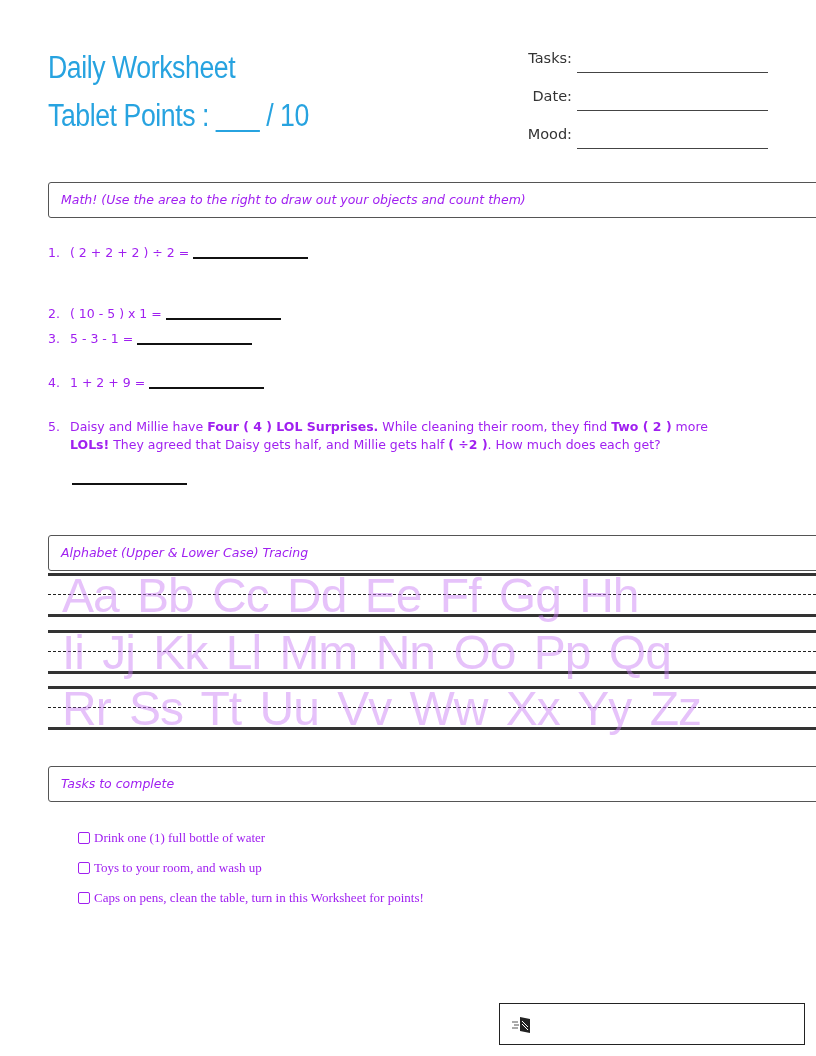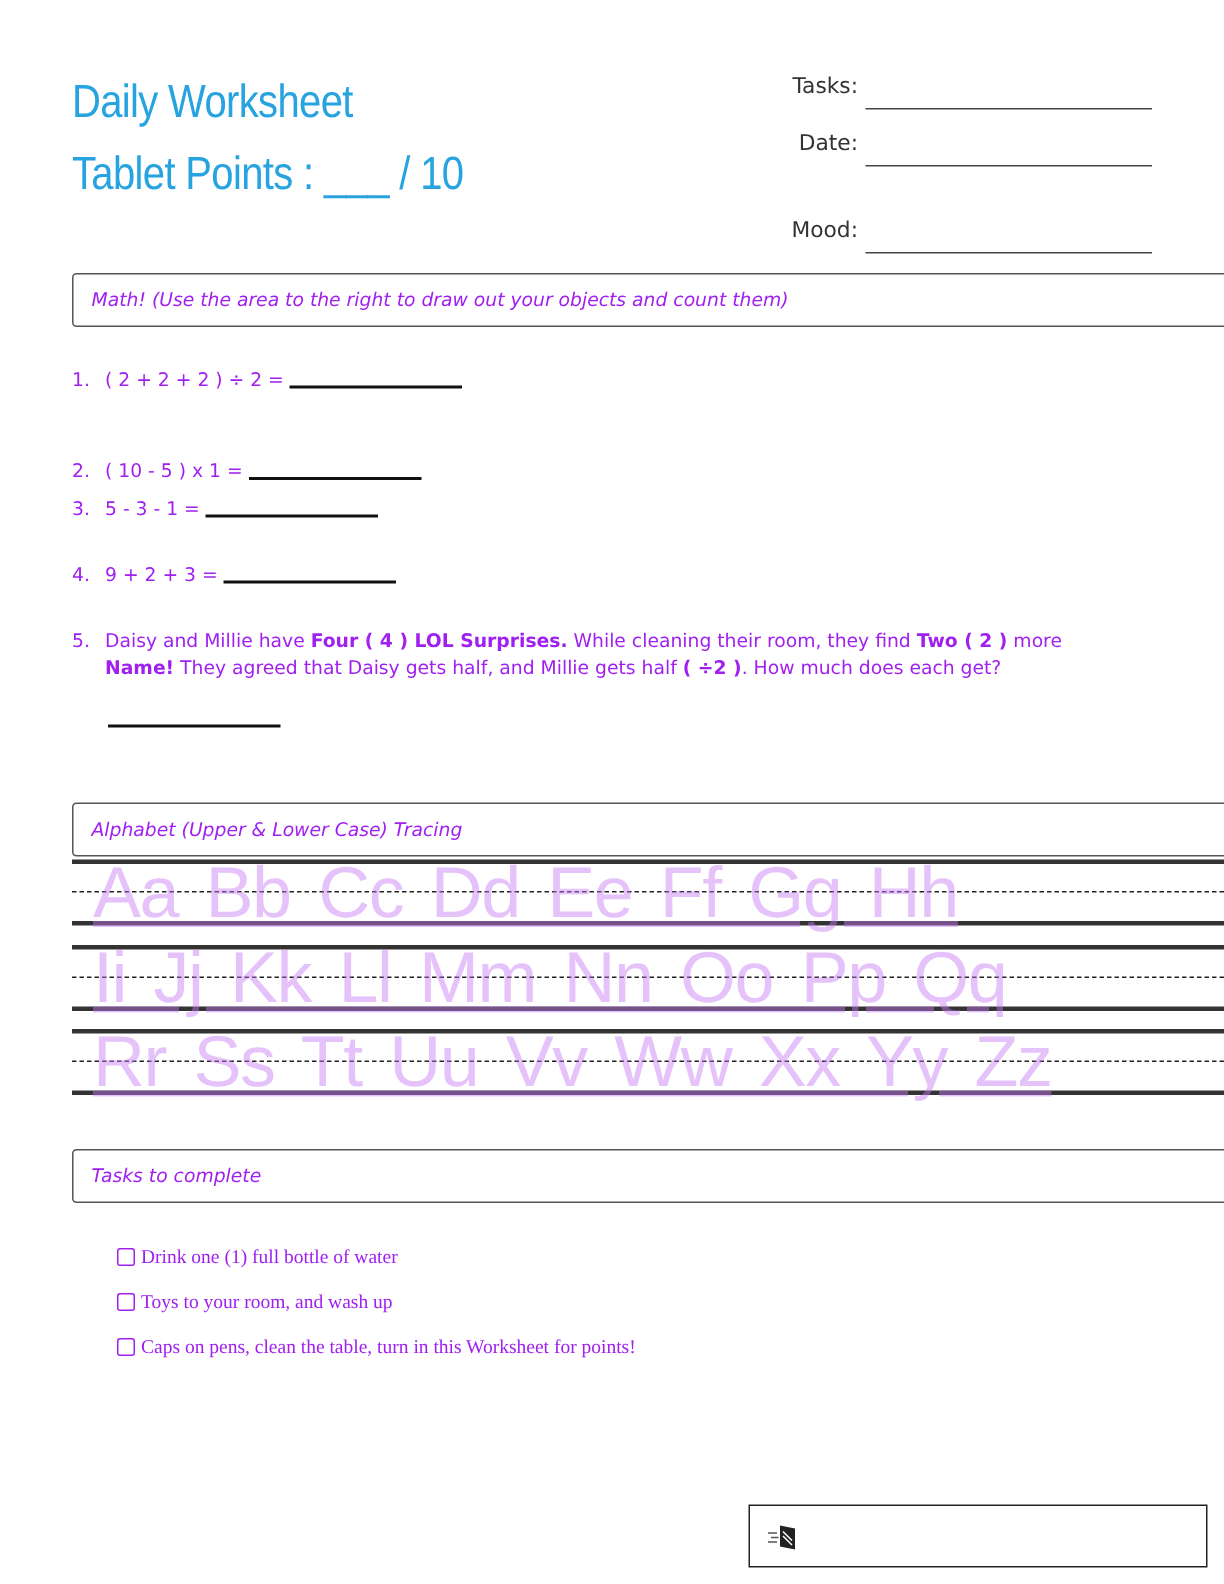--- a/index.html
+++ b/index.html
@@ -17,66 +17,66 @@
   .q .blank { display:inline-block; width:115px; border-bottom:2px solid #111; vertical-align:-2px; margin-left:4px; }
   .q5 { position:absolute; left:48px; top:418px; width:700px; font-size:12.5px; color:#a020f0; line-height:18px; }
   .q5 .num { position:absolute; left:0; top:0; }
   .q5 .txt { margin-left:22px; display:block; }
   .q5 b { font-weight:bold; }
   .q5-blank { position:absolute; left:72px; top:483px; width:115px; border-bottom:2px solid #111; }
   .trow { position:absolute; left:48px; width:768px; height:44px; }
   .trow .top { position:absolute; left:0; right:0; top:0; border-top:3px solid #333; }
   .trow .mid { position:absolute; left:0; right:0; top:21px; border-top:1px dashed #222; }
   .trow .bot { position:absolute; left:0; right:0; top:41px; border-top:3px solid #333; }
-  .trow .letters { position:absolute; left:14px; top:-5px; font-family:"Liberation Sans", sans-serif; font-size:48px; color:rgba(200,120,245,0.45); white-space:nowrap; letter-spacing:-1px; word-spacing:6px; line-height:56px;text-decoration:underline; }
+  .trow .letters { position:absolute; left:14px; top:-5px; font-family:"Liberation Sans", sans-serif; font-size:48px; color:rgba(200,120,245,0.45); white-space:nowrap; letter-spacing:-1px; word-spacing:6px; line-height:56px; }
   .task { position:absolute; left:78px; font-size:13px; color:#a020f0; white-space:nowrap;font-family:Liberation Serif, serif; }
   .task .cb { display:inline-block; width:12px; height:12px; border:1.5px solid #a020f0; border-radius:2px; vertical-align:-2px; margin-right:4px; box-sizing:border-box; }
   .footer { position:absolute; left:499px; top:1003px; width:306px; height:42px; border:1.5px solid #222; box-sizing:border-box; }
   .footer .ficon { position:absolute; left:12px; top:11px; width:22px; height:20px; }
   .footer .ftext { position:absolute; left:41px; top:12px; font-size:13px; color:#222; white-space:nowrap; }
 </style>
 </head>
 <body>
 
 <div class="title title1">Daily Worksheet</div>
 <div class="title title2">Tablet Points : ___ / 10</div>
 
 <div class="field" style="top:50px;">
   <span class="lbl">Tasks:</span>
   <div class="line"></div>
 </div>
 <div class="field" style="top:88px;">
   <span class="lbl">Date:</span>
   <div class="line"></div>
 </div>
-<div class="field" style="top:126px;margin-top:20px;">
+<div class="field" style="top:126px;">
   <span class="lbl">Mood:</span>
   <div class="line"></div>
 </div>
 
 <div class="sec-box" style="top:182px;">
   <span>Math! (Use the area to the right to draw out your objects and count them)</span>
 </div>
 
 <div class="q" style="top:245px;">
   <span class="num">1.</span><span>( 2 + 2 + 2 ) ÷ 2 =</span><span class="blank"></span>
 </div>
 <div class="q" style="top:288px;margin-top:18px;">
   <span class="num">2.</span><span>( 10 - 5 ) x 1 =</span><span class="blank"></span>
 </div>
 <div class="q" style="top:331px;">
   <span class="num">3.</span><span>5 - 3 - 1 =</span><span class="blank"></span>
 </div>
 <div class="q" style="top:375px;">
-  <span class="num">4.</span><span>9 + 2 + 3 =</span><span class="blank"></span>
+  <span class="num">4.</span><span>1 + 2 + 9 =</span><span class="blank"></span>
 </div>
 
 <div class="q5">
   <span class="num">5.</span>
-  <span class="txt"><span>Daisy and Millie have </span><b>Four ( 4 ) LOL Surprises.</b><span> While cleaning their room, they find </span><b>Two ( 2 )</b><span> more </span><b>Name!</b><span> They agreed that Daisy gets half, and Millie gets half </span><b>( ÷2 )</b><span>. How much does each get?</span></span>
+  <span class="txt"><span>Daisy and Millie have </span><b>Four ( 4 ) LOL Surprises.</b><span> While cleaning their room, they find </span><b>Two ( 2 )</b><span> more </span><b>LOLs!</b><span> They agreed that Daisy gets half, and Millie gets half </span><b>( ÷2 )</b><span>. How much does each get?</span></span>
 </div>
 <div class="q5-blank"></div>
 
 <div class="sec-box" style="top:511px;margin-top:24px;">
   <span>Alphabet (Upper &amp; Lower Case) Tracing</span>
 </div>
 
 <div class="trow" style="top:573px;">
   <div class="top"></div>
     <div class="mid"></div>

